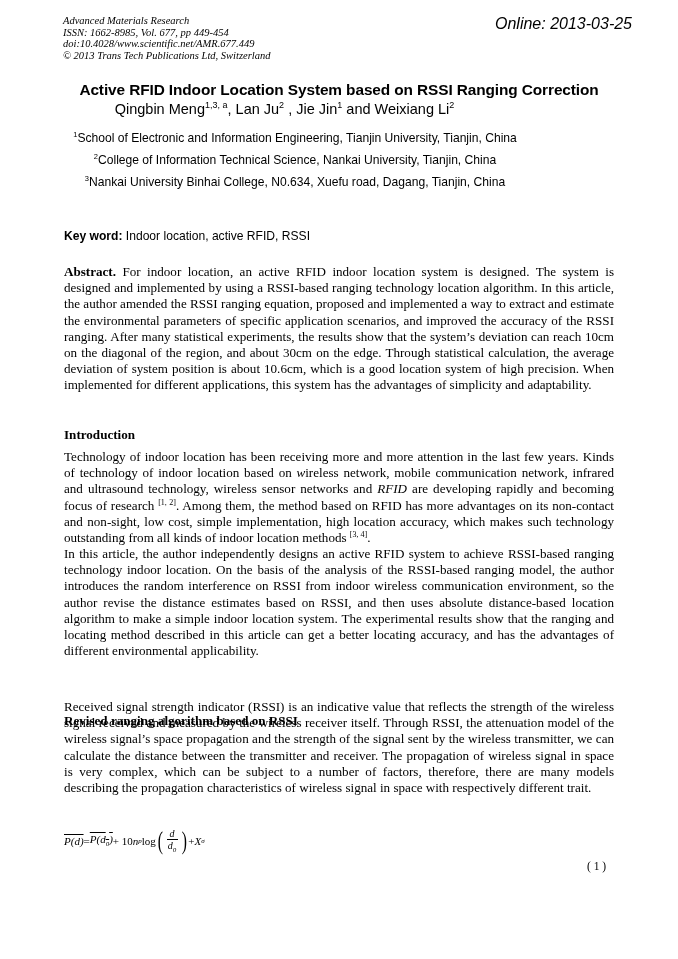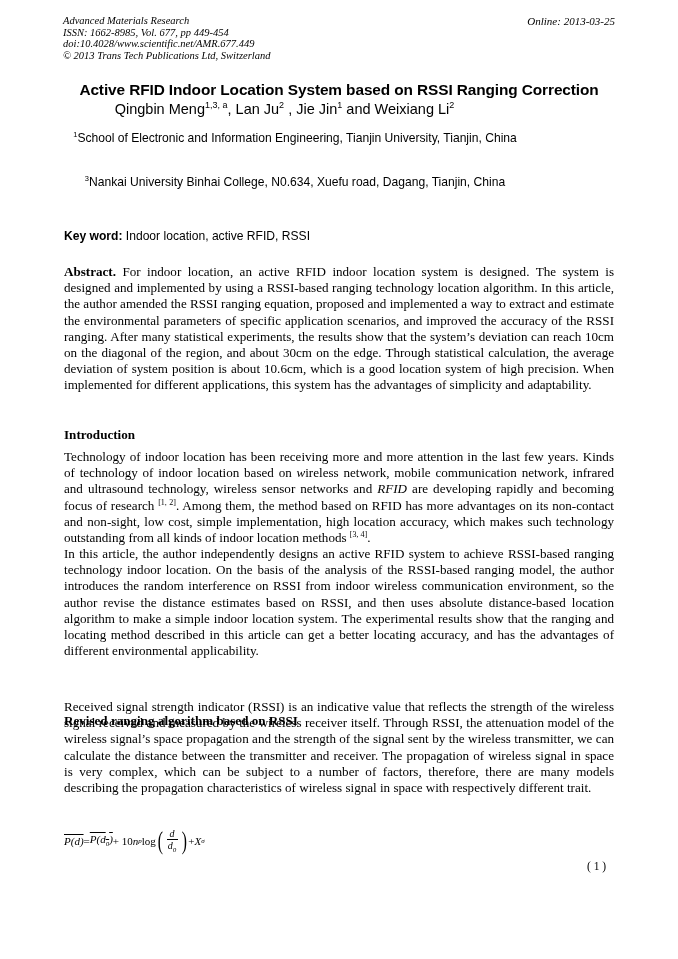--- a/index.html
+++ b/index.html
@@ -1,19 +1,19 @@
 <!DOCTYPE html>
 <html><head>
 <meta charset="utf-8">
 <style>
   html, body { margin: 0; padding: 0; background: #ffffff; }
   body { width: 678px; height: 959px; position: relative; overflow: hidden; color: #000; }
   .page { position: absolute; left: 0; top: 0; width: 678px; height: 959px; }
   .meta { position: absolute; left: 63px; top: 15px; font-family: "Liberation Serif", serif; font-style: italic; font-size: 10.5px; line-height: 11.6px; }
-  .online { position: absolute; right: 63px; top: 15px; font-family: Liberation Serif, serif; font-style: italic; font-size: 11px; }
+  .online { position: absolute; right: 46px; top: 15px; font-family: Liberation Sans, sans-serif; font-style: italic; font-size: 16px; }
   .title { position: absolute; left: 0; width: 678px; top: 81px; text-align: center; font-family: "Liberation Sans", sans-serif; font-weight: bold; font-size: 15.4px; letter-spacing: -0.1px; }
   .authors { position: absolute; left: 0; width: 569px; top: 101px; text-align: center; font-family: "Liberation Sans", sans-serif; font-size: 14.5px; }
   .authors sup { font-size: 9px; vertical-align: 6px; line-height: 0; }
   .affil { position: absolute; left: 0; width: 590px; text-align: center; font-family: "Liberation Sans", sans-serif; font-size: 12.1px; }
   .affil sup { font-size: 7.5px; vertical-align: 5px; line-height: 0; }
   .keyword { position: absolute; left: 64px; top: 229px; font-family: "Liberation Sans", sans-serif; font-size: 12.1px; }
   .keyword b { font-weight: bold; }
   .para { position: absolute; left: 64px; width: 550px; font-family: "Liberation Serif", serif; font-size: 13.1px; line-height: 16.2px; text-align: justify; }
   .para b { font-weight: bold; }
   .para sup { font-size: 8px; vertical-align: 5px; line-height: 0; }
@@ -40,20 +40,21 @@
   </div>
   <div class="online">Online: 2013-03-25</div>
 
   <div class="title">Active RFID Indoor Location System based on RSSI Ranging Correction</div>
 
   <div class="authors">
     <span>Qingbin Meng</span><sup>1,3, a</sup><span>, </span><span>Lan Ju</span><sup>2</sup><span> , </span><span>Jie Jin</span><sup>1</sup><span> and </span><span>Weixiang Li</span><sup>2</sup>
   </div>
 
   <div class="affil" style="top:131px;"><sup>1</sup><span>School of Electronic and Information Engineering, Tianjin University, Tianjin, China</span></div>
+  <div class="affil" style="top:153px;"><sup>2</sup><span>College of Information Technical Science, Nankai University, Tianjin, China</span></div>
   <div class="affil" style="top:175px;"><sup>3</sup><span>Nankai University Binhai College, N0.634, Xuefu road, Dagang, Tianjin, China</span></div>
 
   <div class="keyword"><b>Key word:</b><span> Indoor location, active RFID, RSSI</span></div>
 
   <div class="para" style="top:264px;"><b>Abstract.</b><span> For indoor location, an active RFID indoor location system is designed. The system is designed and implemented by using a RSSI-based ranging technology location algorithm. In this article, the author amended the RSSI ranging equation, proposed and implemented a way to extract and estimate the environmental parameters of specific application scenarios, and improved the accuracy of the RSSI ranging. After many statistical experiments, the results show that the system’s deviation can reach 10cm on the diagonal of the region, and about 30cm on the edge. Through statistical calculation, the average deviation of system position is about 10.6cm, which is a good location system of high precision. When implemented for different applications, this system has the advantages of simplicity and adaptability.</span></div>
 
   <div class="heading" style="top:427px;">Introduction</div>
 
   <div class="para" style="top:449px;"><span>Technology of indoor location has been receiving more and more attention in the last few years. Kinds of technology of indoor location based on </span><i>w</i><span>ireless network, mobile communication network, infrared and ultrasound technology, wireless sensor networks and </span><i>RFID</i><span> are developing rapidly and becoming focus of research </span><sup>[1, 2]</sup><span>. Among them, the method based on RFID has more advantages on its non-contact and non-sight, low cost, simple implementation, high location accuracy, which makes such technology outstanding from all kinds of indoor location methods </span><sup>[3, 4]</sup><span>.</span></div>
 

